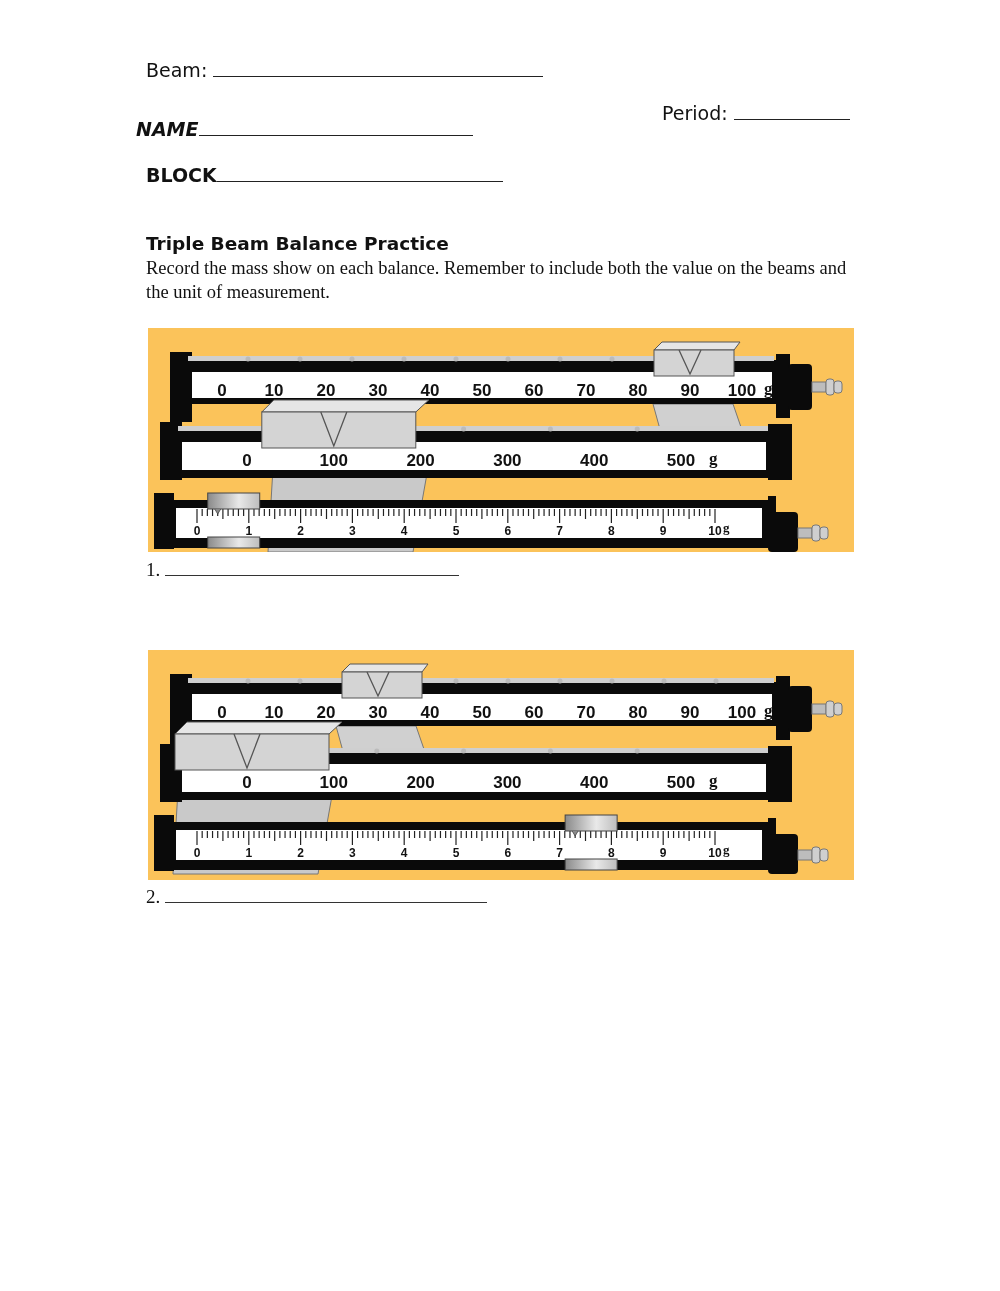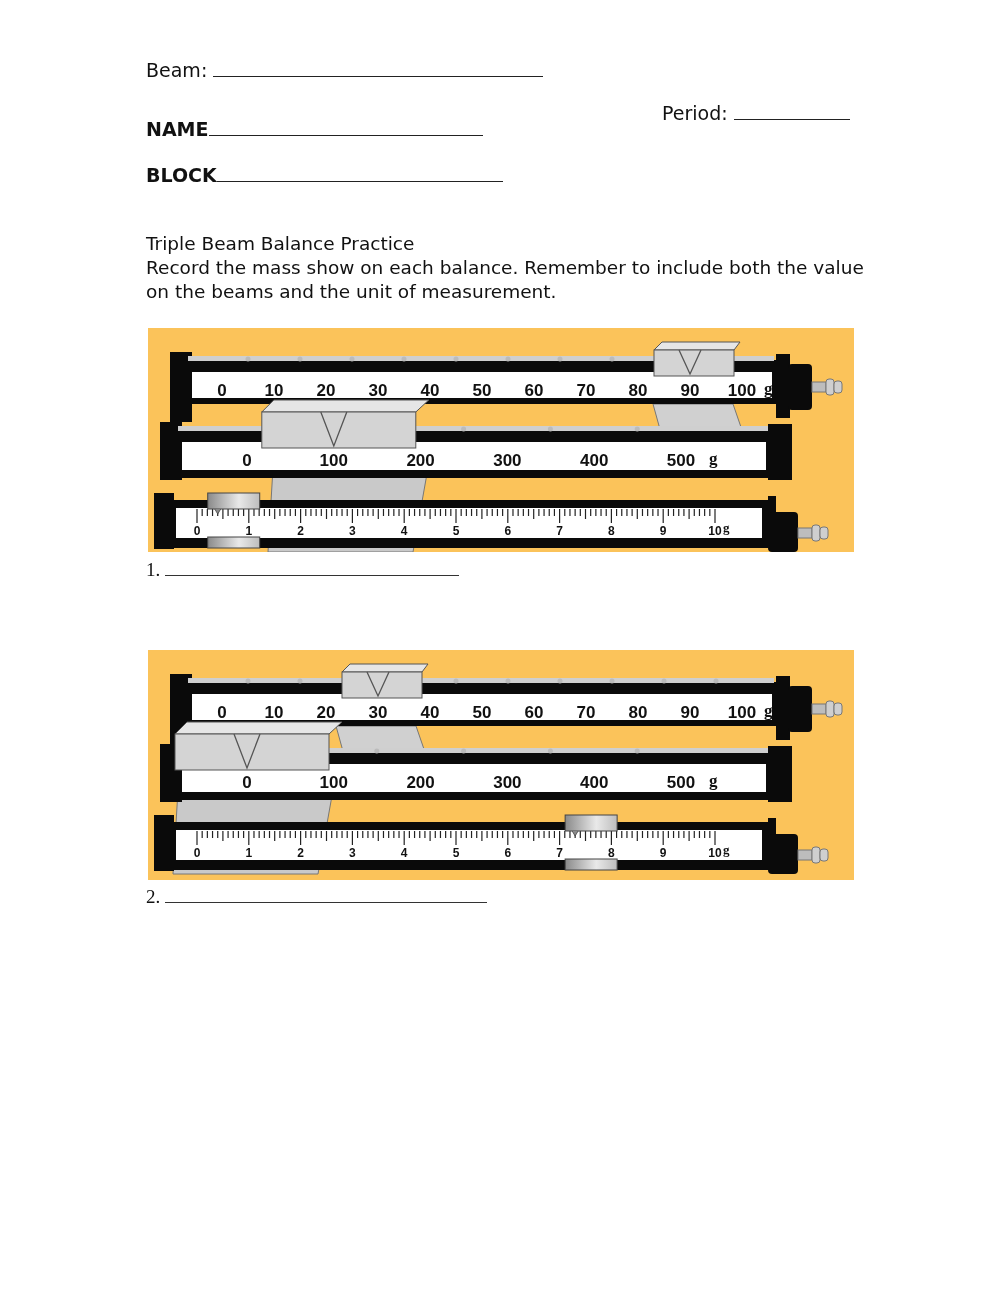--- a/index.html
+++ b/index.html
@@ -2,41 +2,41 @@
 <html><head>
 <meta charset="utf-8">
 <style>
   html, body { margin: 0; padding: 0; background: #ffffff; }
   body { width: 1000px; height: 1291px; position: relative; overflow: hidden;
          font-family: "DejaVu Sans", sans-serif; color: #111; }
   .abs { position: absolute; }
   .hdr { font-size: 19px; }
   .hdr-bold { font-size: 19px; font-weight: bold; }
   .blank { display: inline-block; border-bottom: 1.5px solid #222; height: 18px; vertical-align: baseline; }
-  .title { font-size: 18.5px; font-weight: normal; }
-  .instr { font-size: 18.5px; line-height: 24px; width: 720px; }
+  .title { font-size: 18.5px; font-weight: bold; }
+  .instr { font-size: 18.5px; line-height: 24px; width: 720px; font-family: Liberation Serif, serif; }
   .answer { font-family: "Liberation Serif", serif; font-size: 19px; }
   .answer .blank { height: 16px; border-bottom: 1px solid #333; }
   .balance { width: 706px; height: 224px; background: #fbc35a; }
   .balance svg { display: block; }
   .lbl { font-family: "Liberation Sans", sans-serif; font-weight: bold; }
   .glbl { font-family: "Liberation Serif", serif; font-weight: bold; }
 </style>
 </head>
 <body>
 
 <div class="abs hdr" style="left:146px; top:58px;">
   <span>Beam:</span>
   <span class="blank" style="width:330px;"></span>
 </div>
 <div class="abs hdr" style="left:662px; top:58px;margin-top:43px;">
   <span>Period:</span>
   <span class="blank" style="width:116px;"></span>
 </div>
-<div class="abs hdr-bold" style="left:146px; top:117px;">
+<div class="abs hdr-bold" style="left:136px; top:117px;font-style:italic;">
   <span>NAME</span><span class="blank" style="width:274px;"></span>
 </div>
 <div class="abs hdr-bold" style="left:146px; top:163px;">
   <span>BLOCK</span><span class="blank" style="width:286px;"></span>
 </div>
 
 <div class="abs title" style="left:146px; top:233px;">Triple Beam Balance Practice</div>
 <div class="abs instr" style="left:146px; top:256px;">Record the mass show on each balance. Remember to include both the value on the beams and the unit of measurement.</div>
 
 <div class="abs balance" style="left:148px; top:328px;">

